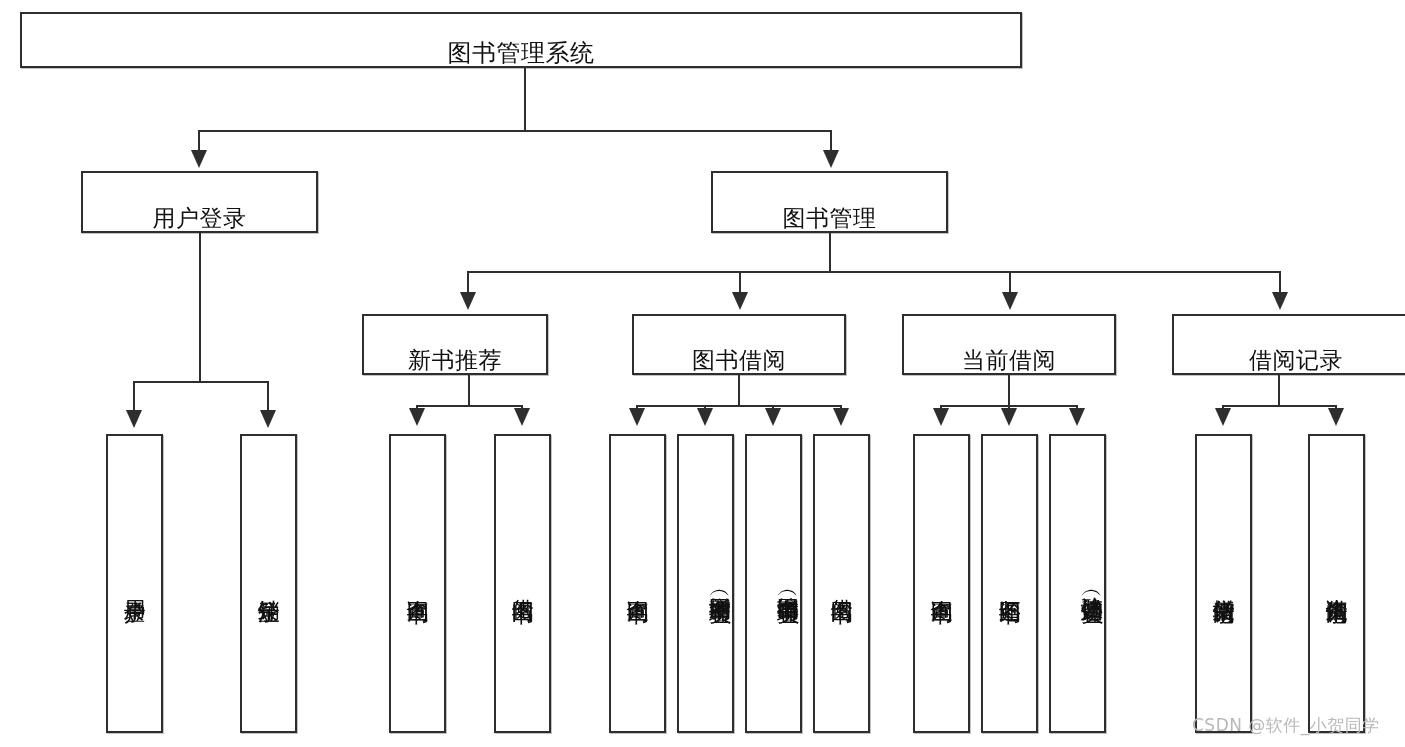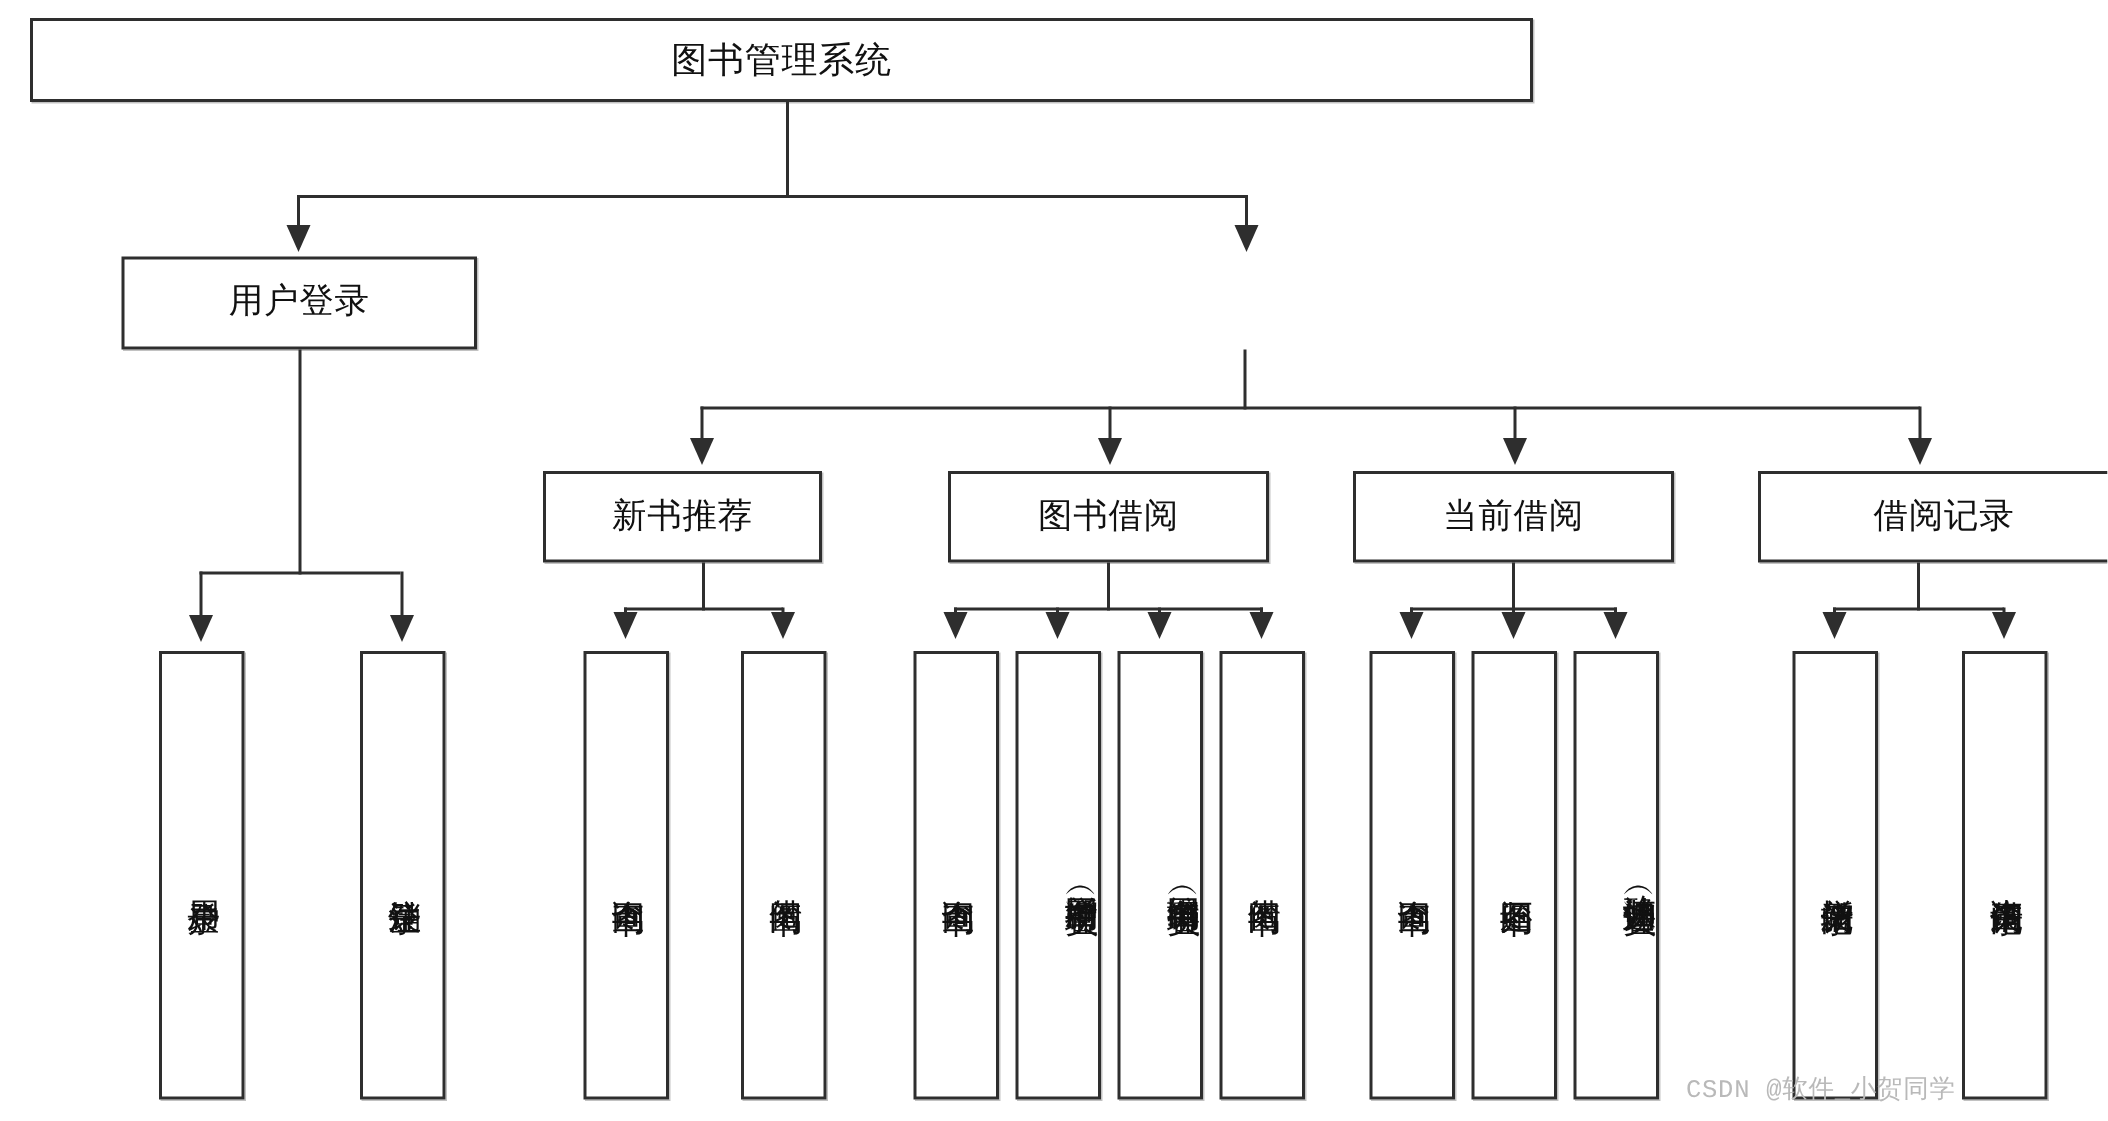--- a/index.html
+++ b/index.html
@@ -26,20 +26,21 @@
     align-items: center;
     justify-content: center;
     color: #111111;
     box-shadow: 1px 1px 0 rgba(120,120,120,0.45);
   }
   .node-h {
     font-size: 23px;
     line-height: 1.1;
     letter-spacing: 0.5px;
     white-space: nowrap;
+    align-items: flex-end;
   }
   .node-root {
     font-size: 24px;
   }
   .node-v {
     writing-mode: vertical-rl;
     text-orientation: upright;
     font-size: 22px;
     line-height: 1.12;
     letter-spacing: 1px;
@@ -89,20 +90,23 @@
   <div class="edge edge-v" style="left:198px; top:130px; width:2px; height:22px;"></div>
   <div class="arrow" style="left:191px; top:150px;"></div>
 
   <div class="edge edge-v" style="left:830px; top:130px; width:2px; height:22px;"></div>
   <div class="arrow" style="left:823px; top:150px;"></div>
 
   <div class="node node-h" style="left:81px; top:171px; width:237px; height:62px;">
     <span>用户登录</span>
   </div>
 
+  <div class="node node-h" style="left:711px; top:171px; width:237px; height:62px;">
+    <span>图书管理</span>
+  </div>
 
   <div class="edge edge-v" style="left:199px; top:233px; width:2px; height:150px;"></div>
   <div class="edge edge-h" style="left:133px; top:381px; width:134px; height:2px;"></div>
   <div class="edge edge-v" style="left:133px; top:381px; width:2px; height:32px;"></div>
   <div class="arrow" style="left:126px; top:410px;"></div>
   <div class="edge edge-v" style="left:267px; top:381px; width:2px; height:32px;"></div>
   <div class="arrow" style="left:260px; top:410px;"></div>
 
   <div class="node node-v tall" style="left:106px; top:434px; width:57px; height:299px;">
     <span>用户登录</span>
@@ -199,15 +203,15 @@
   <div class="edge edge-v" style="left:1335px; top:405px; width:2px; height:10px;"></div>
   <div class="arrow" style="left:1328px; top:408px;"></div>
 
   <div class="node node-v tall" style="left:1195px; top:434px; width:57px; height:299px;">
     <span>新增借阅记录</span>
   </div>
   <div class="node node-v tall" style="left:1308px; top:434px; width:57px; height:299px;">
     <span>查询借阅记录</span>
   </div>
 
-  <div class="watermark" style="left:1124px; top:714px;font-family:Liberation Mono, monospace;">CSDN @软件_小贺同学</div>
+  <div class="watermark" style="left:1192px; top:714px;">CSDN @软件_小贺同学</div>
 
 </div>
 
 </body></html>

